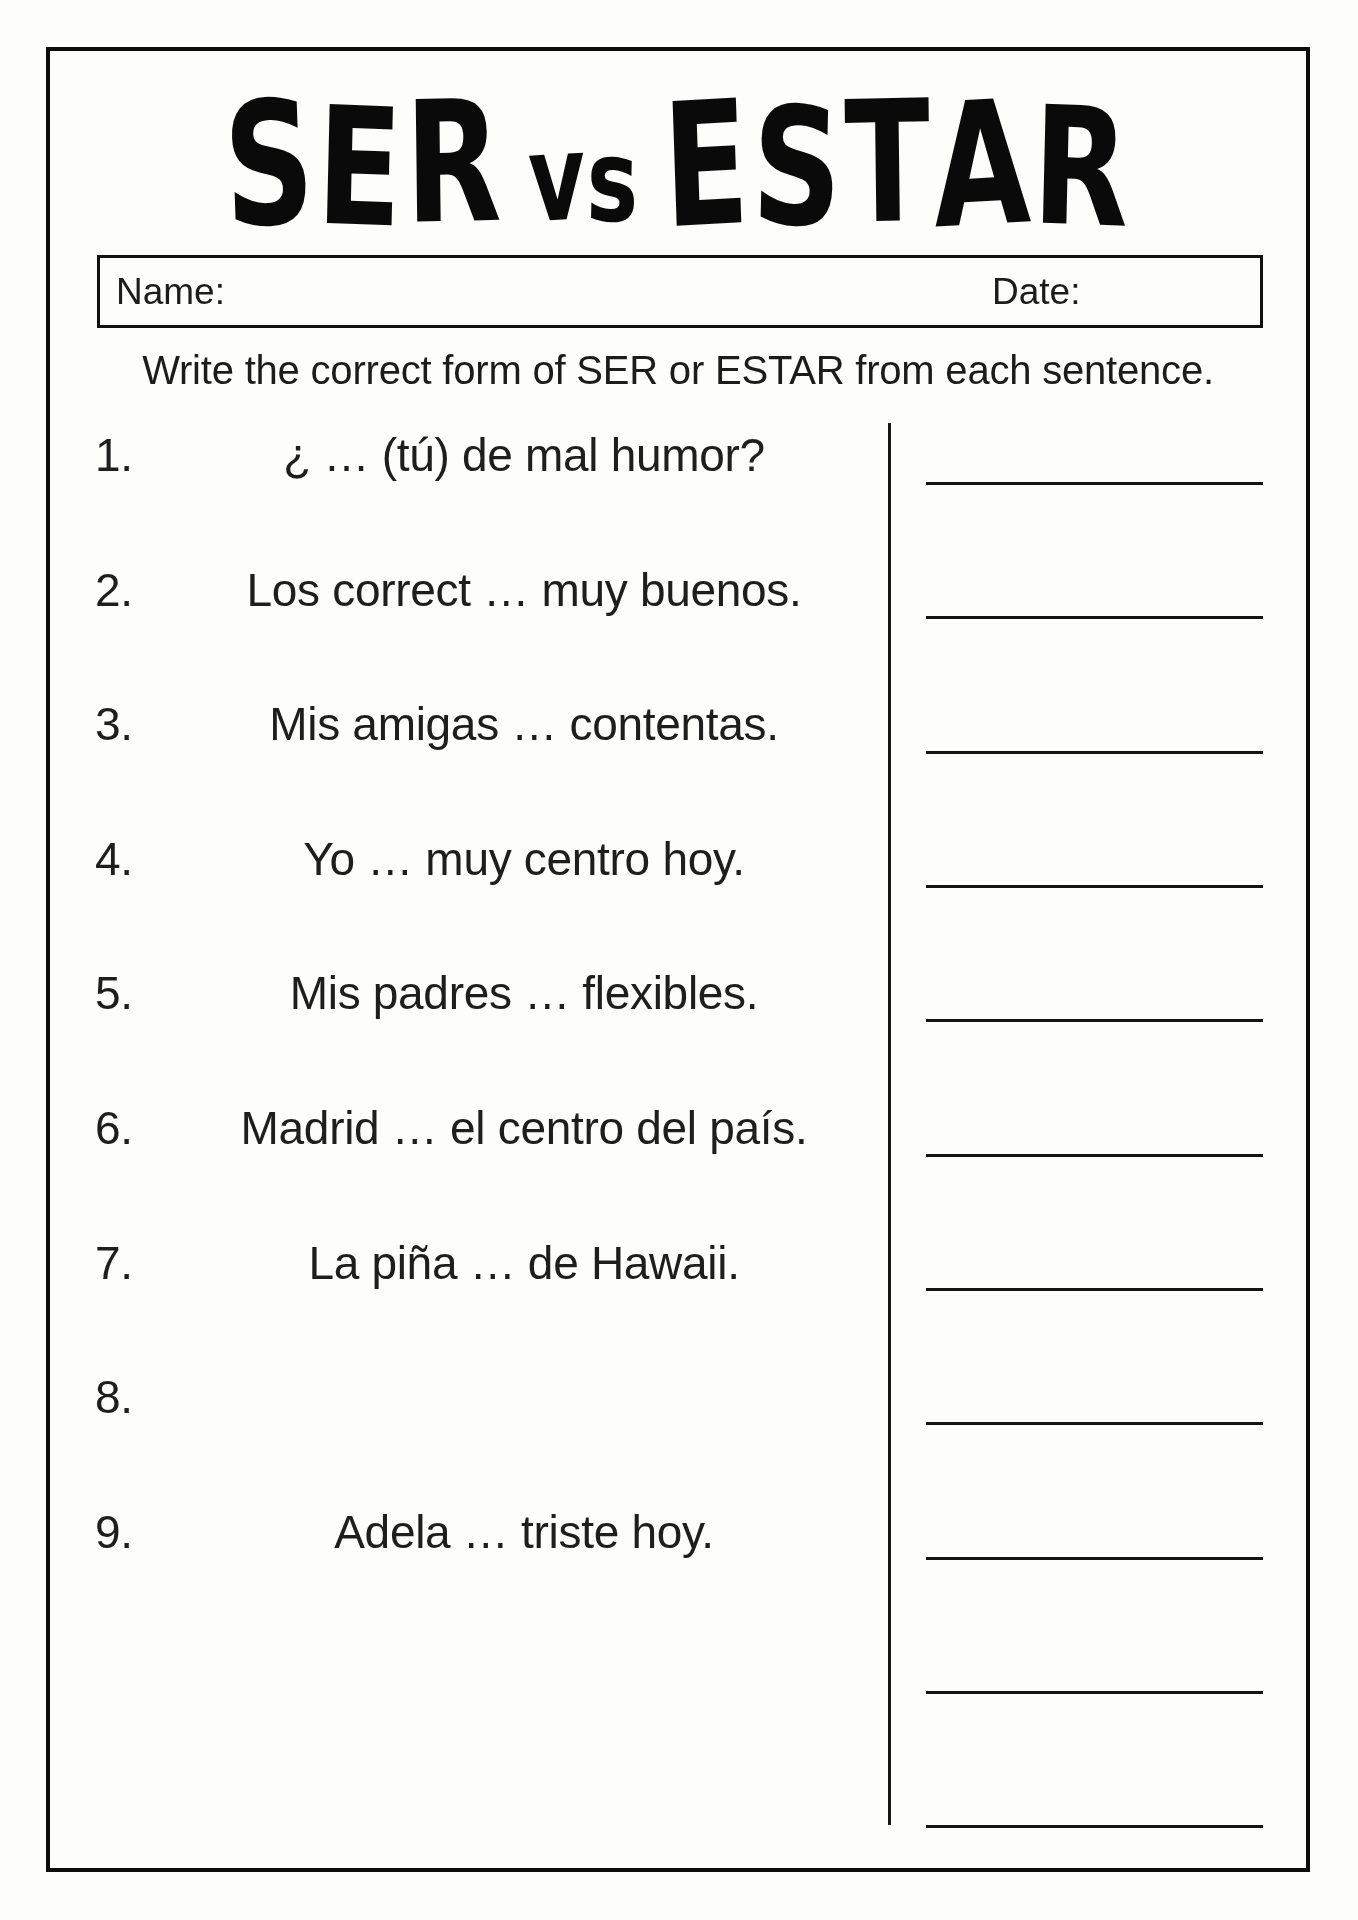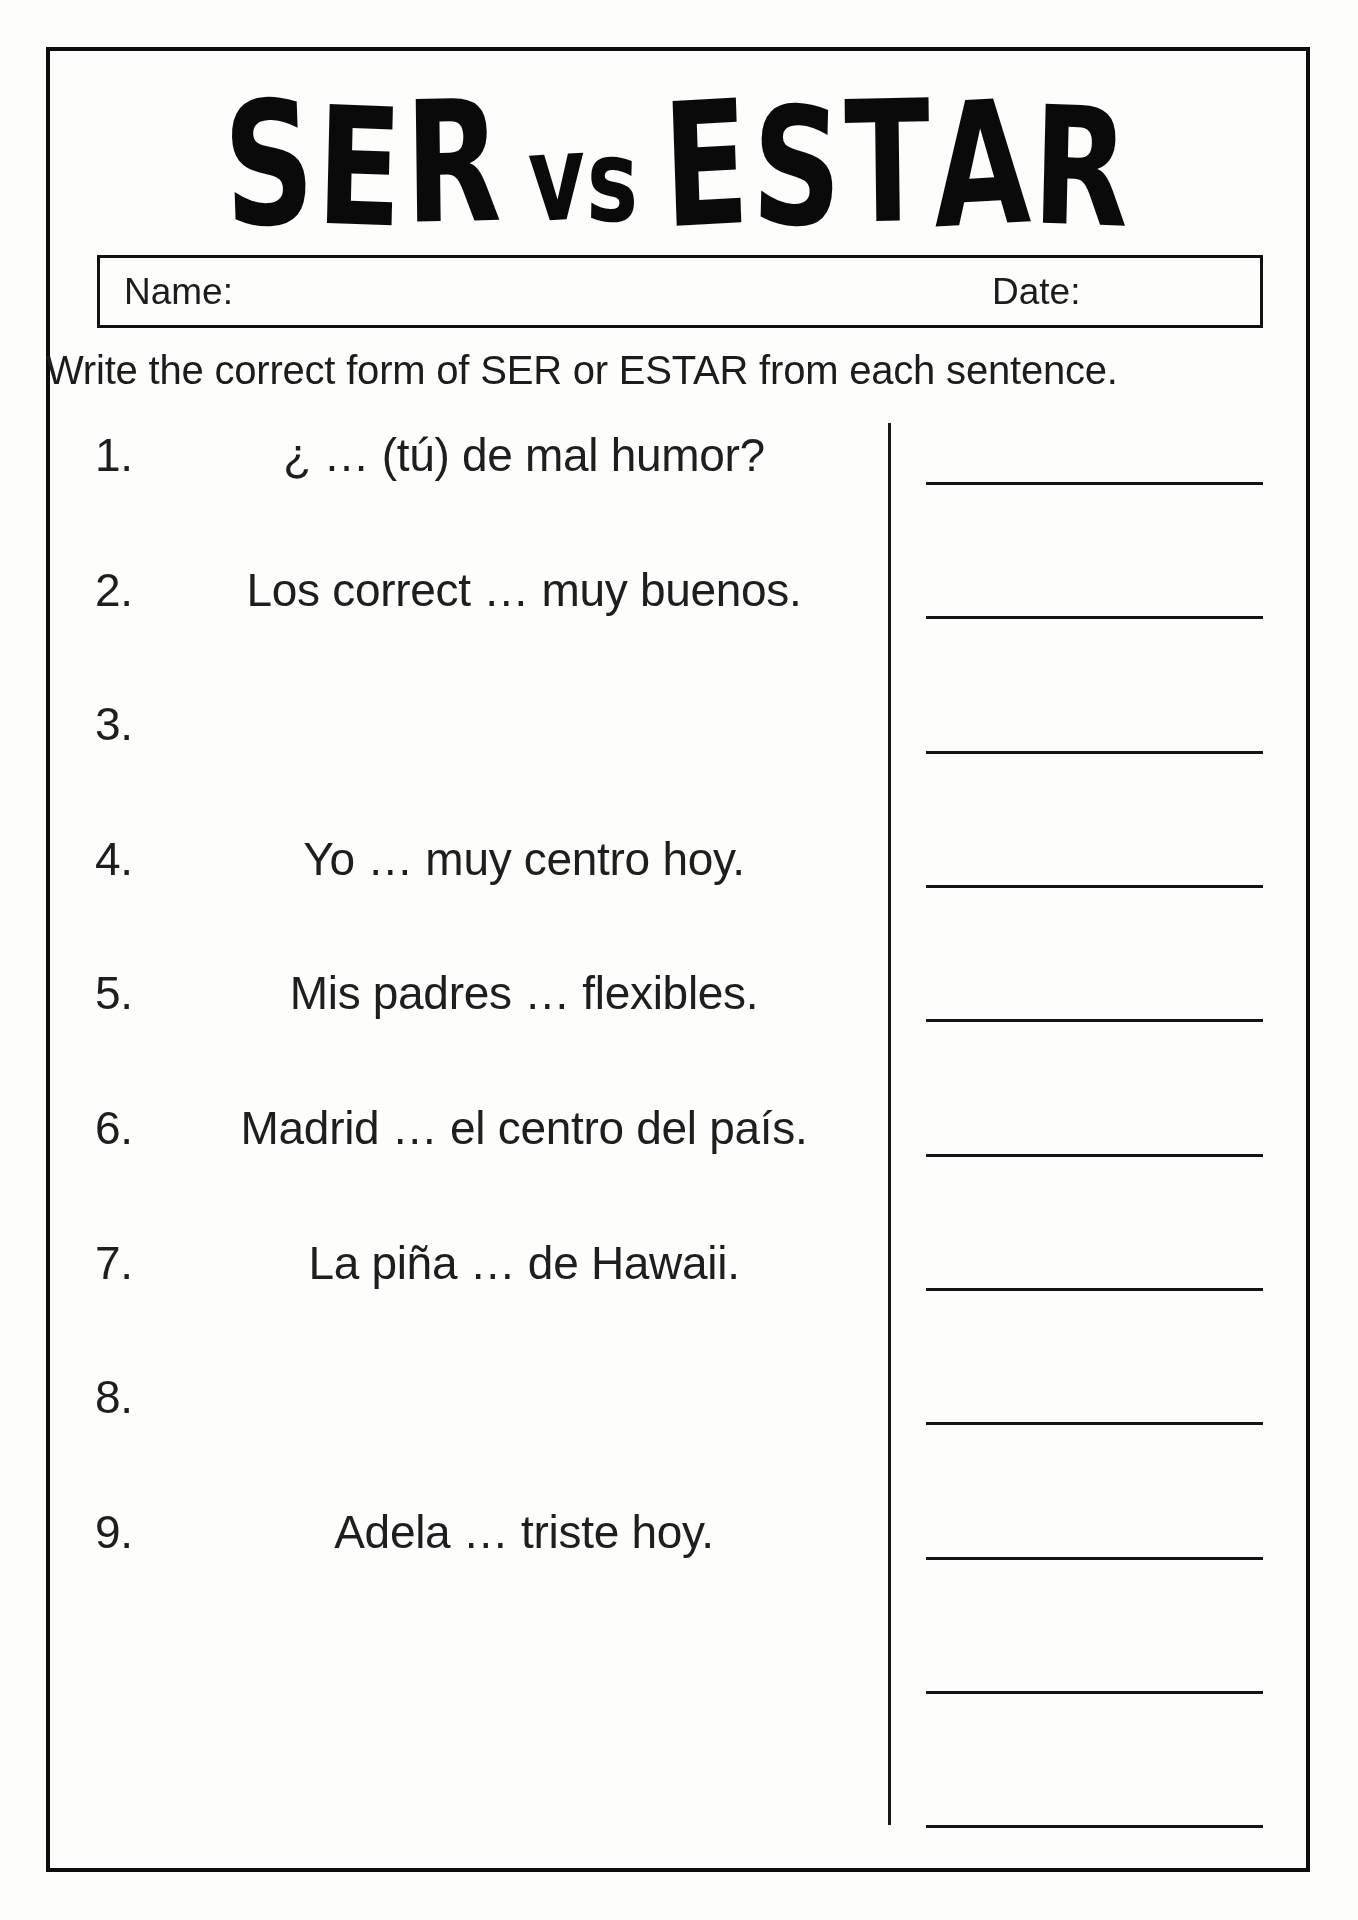--- a/index.html
+++ b/index.html
@@ -43,29 +43,30 @@
   .name-date-box {
     position: absolute;
     left: 97px; top: 255px;
     width: 1160px; height: 67px;
     border: 3px solid #111111;
     display: flex; align-items: center;
     font-size: 37px;
     color: #1c1c1c;
   }
   .nd-label { white-space: nowrap; }
-  .name-label { margin-left: 24px; }
+  .name-label { margin-left: 16px; }
   .date-label { position: absolute; left: 892px; }
   .fill-area { flex: 1; height: 100%; }
   .name-fill { position: absolute; left: 140px; width: 690px; top: 0; }
   .date-fill { position: absolute; left: 950px; right: 10px; top: 0; }
   
   .instruction {
     position: absolute;
     left: 46px; top: 348px; width: 1264px;
+    text-align: center;
     font-size: 40px;
     letter-spacing: -0.2px;
     color: #1c1c1c;
   }
   
   .q-row {
     position: absolute;
     left: 95px; width: 770px; height: 64px;
     line-height: 64px;
     font-size: 46px;
@@ -114,20 +115,21 @@
   <div class="q-row" style="top:423px">
     <span class="q-num">1.</span>
     <span class="q-text">¿ … (tú) de mal humor?</span>
   </div>
   <div class="q-row" style="top:558px">
     <span class="q-num">2.</span>
     <span class="q-text">Los correct … muy buenos.</span>
   </div>
   <div class="q-row" style="top:692px">
     <span class="q-num">3.</span>
+    <span class="q-text">Mis amigas … contentas.</span>
   </div>
   <div class="q-row" style="top:827px">
     <span class="q-num">4.</span>
     <span class="q-text">Yo … muy centro hoy.</span>
   </div>
   <div class="q-row" style="top:961px">
     <span class="q-num">5.</span>
     <span class="q-text">Mis padres … flexibles.</span>
   </div>
   <div class="q-row" style="top:1096px">

